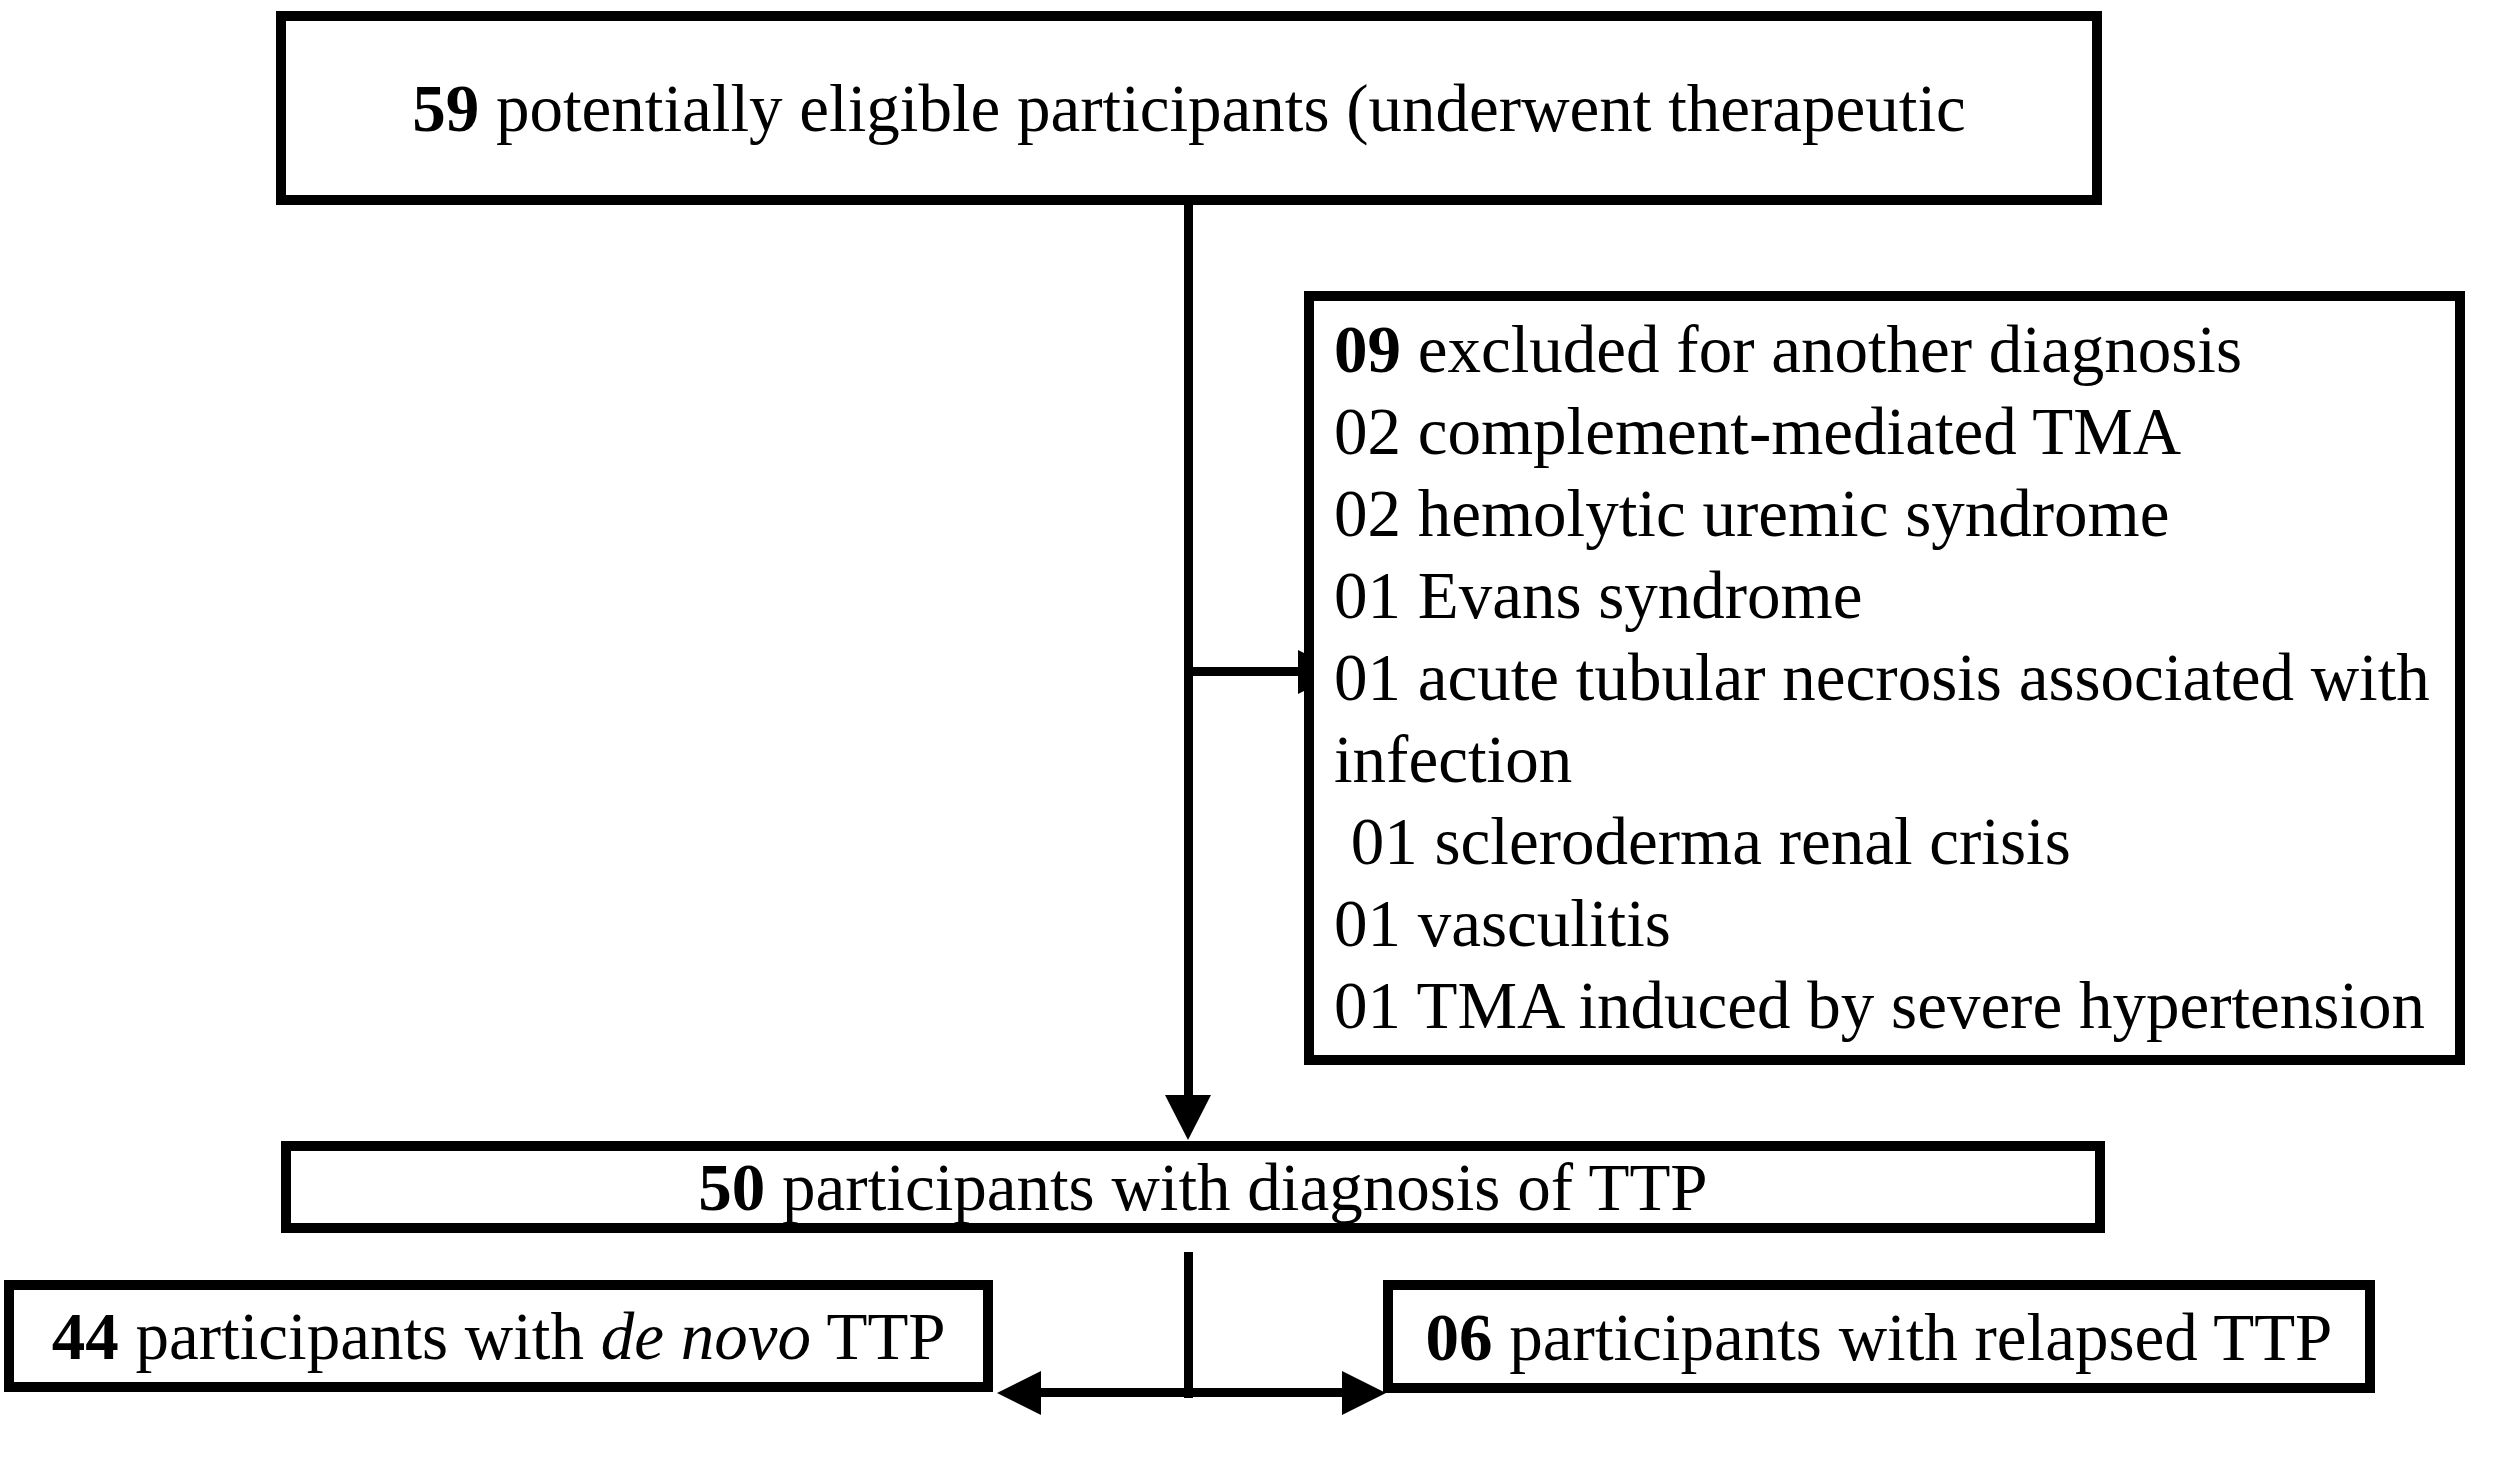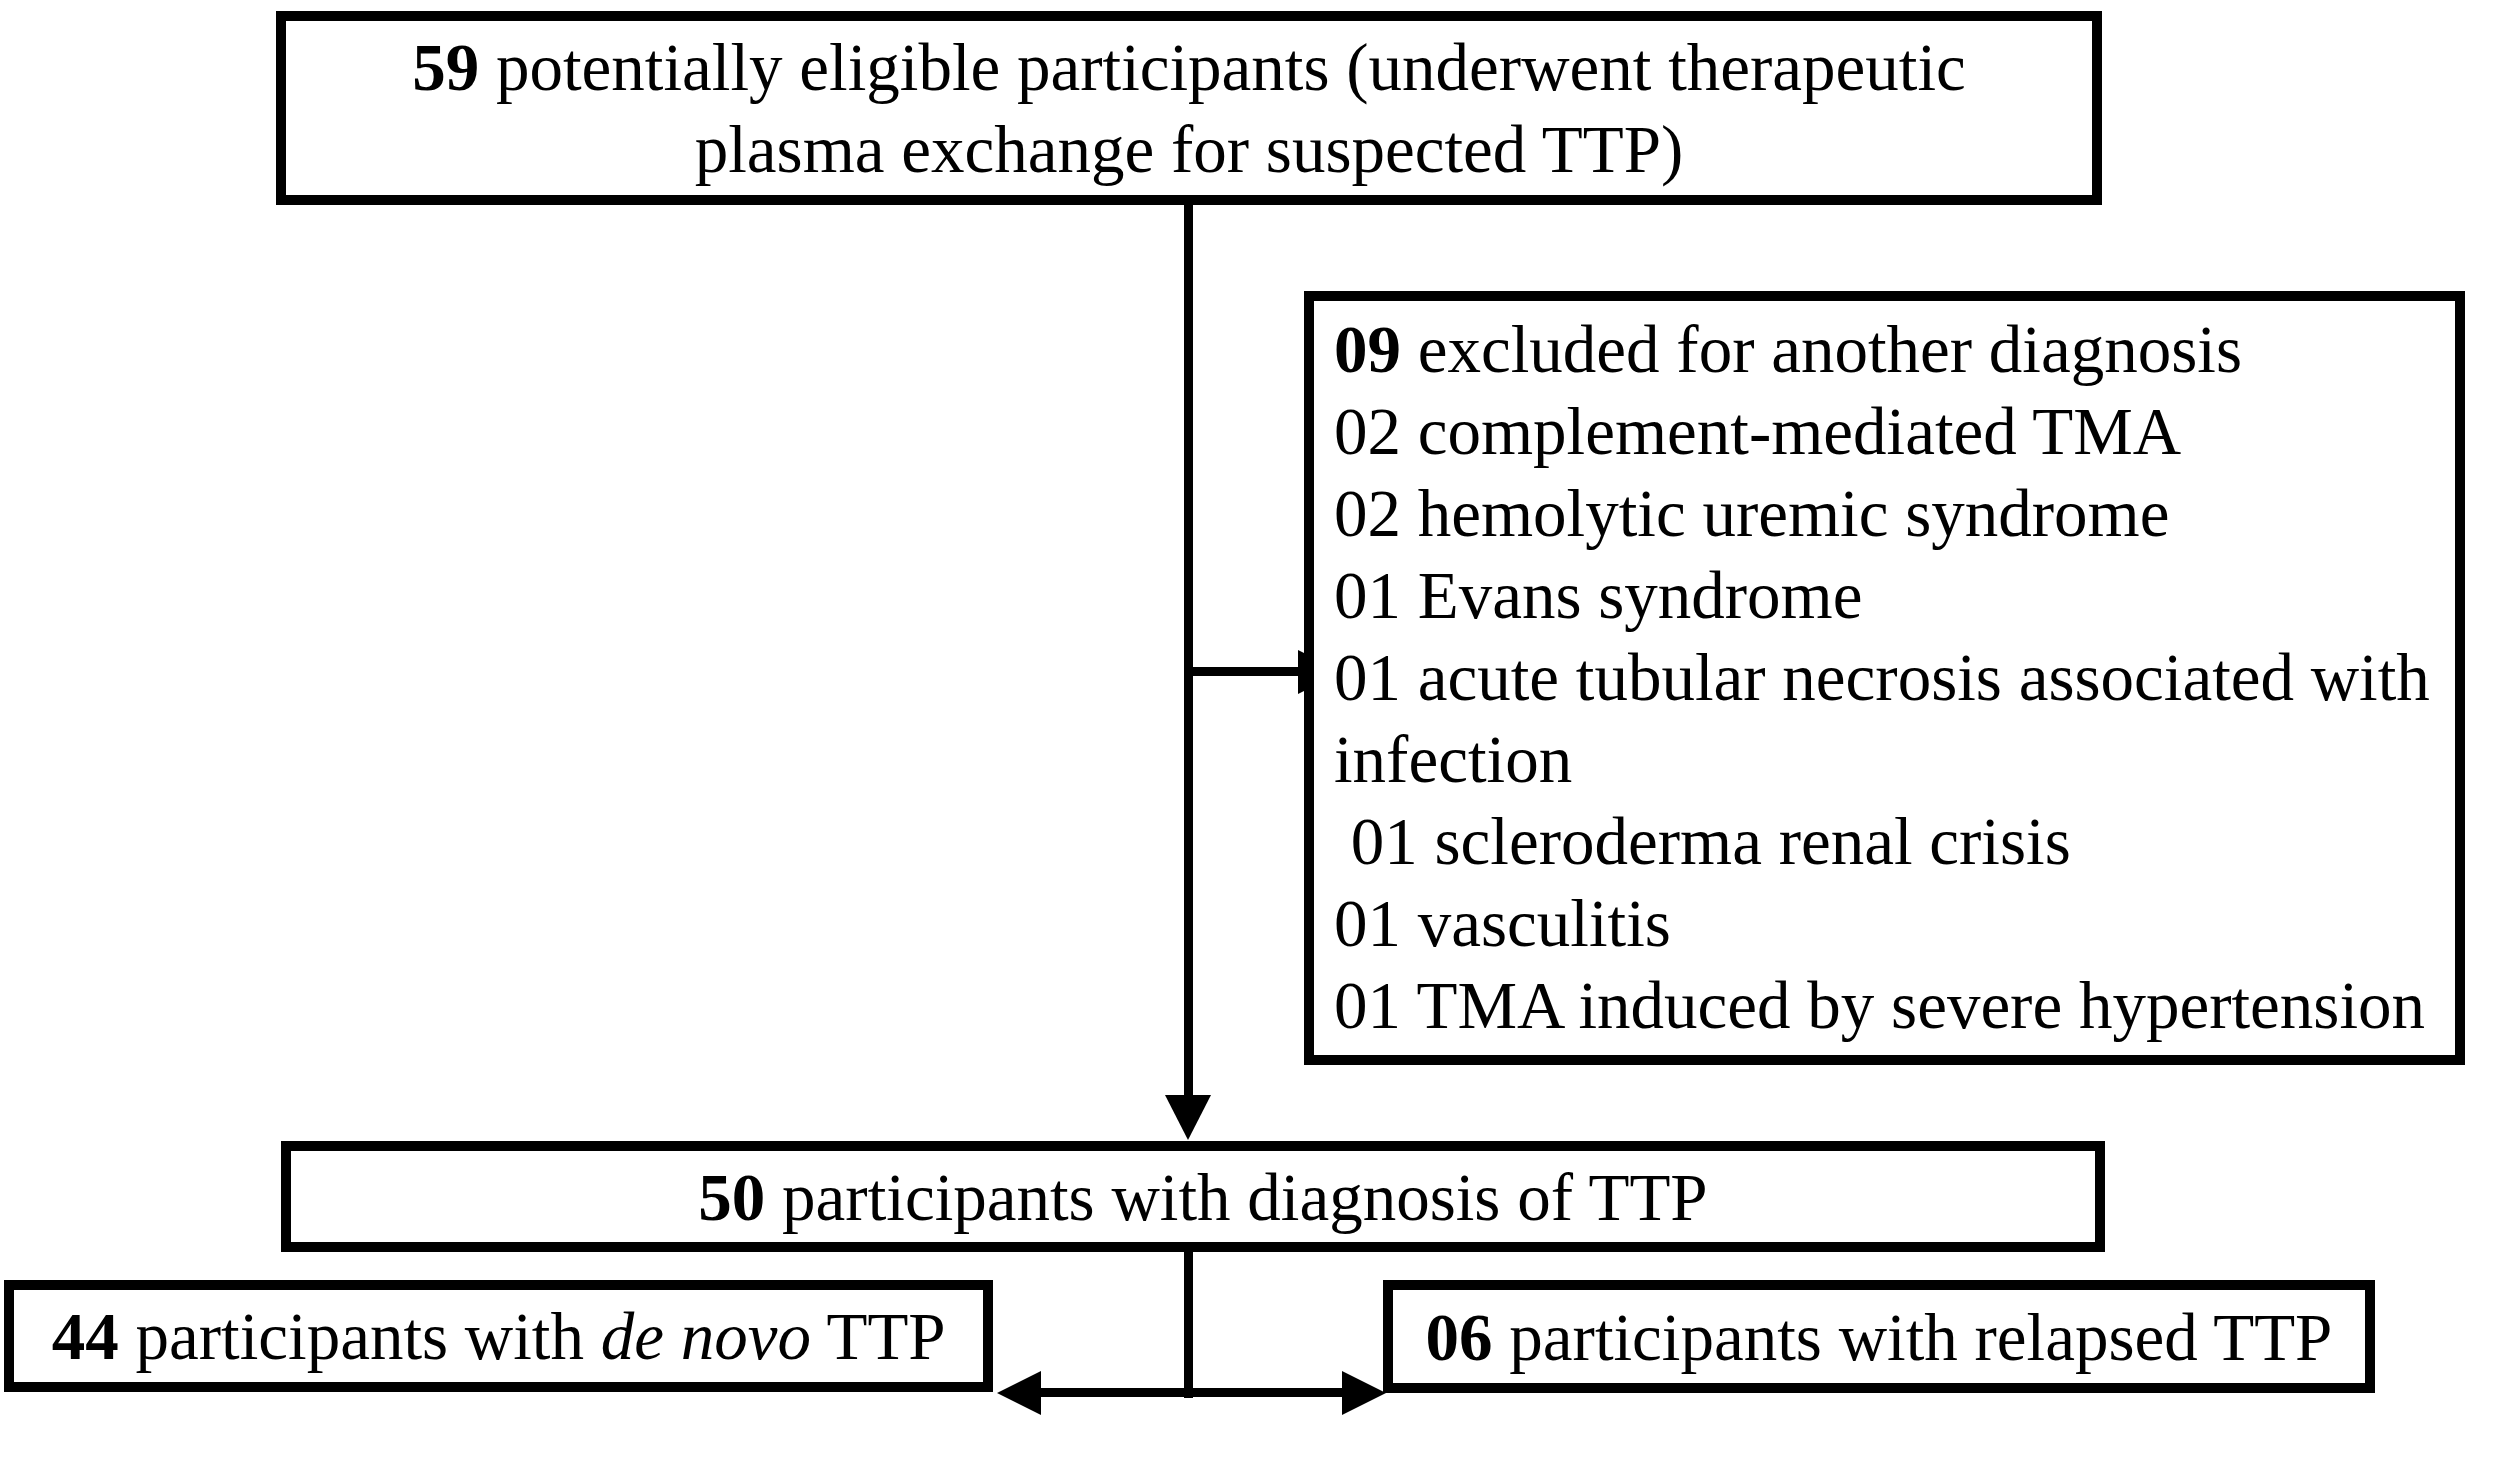--- a/index.html
+++ b/index.html
@@ -33,21 +33,21 @@
   }
   .tline {
     white-space: pre;
   }
   .b { font-weight: bold; }
   .i { font-style: italic; }
 
   #top-box        { left: 276px;  top: 11px;    width: 1826px; height: 194px; }
   #exclusion-box  { left: 1304px; top: 291px;  width: 1161px; height: 774px;
                     padding: 6.7px 15px 0 20px; }
-  #diagnosis-box  { left: 281px;  top: 1141px; width: 1824px; height: 111px; padding-left: 20px; }
+  #diagnosis-box  { left: 281px;  top: 1141px; width: 1824px; height: 92px; padding-left: 20px; }
   #denovo-box     { left: 4.2px;    top: 1280px; width: 989px; height: 112px; }
   #relapsed-box   { left: 1383px; top: 1280px; width: 992px; height: 113px; }
 
   .connector {
     position: absolute;
     background: #000000;
   }
   #v-line-top      { left: 1184px; top: 201px;  width: 9.2px;  height: 898px; }
   #h-line-exclude  { left: 1189px; top: 667px;  width: 111px; height: 9.2px; }
   #v-line-bottom   { left: 1184px; top: 1252px; width: 9.2px;  height: 146px; }
@@ -83,21 +83,20 @@
     border-left: 44px solid #000000;
   }
 </style>
 </head>
 <body>
 
 <div class="canvas">
 
   <div class="box centered" id="top-box">
     <div class="tline"><span class="b">59</span><span> potentially eligible participants (underwent therapeutic</span></div>
-    <div class="tline"><span>plasma exchange for suspected TTP)</span></div>
   </div>
 
   <div class="connector" id="v-line-top"></div>
   <div class="arrowhead" id="arrow-down-diagnosis"></div>
 
   <div class="connector" id="h-line-exclude"></div>
   <div class="arrowhead" id="arrow-right-exclusion"></div>
 
   <div class="box" id="exclusion-box">
     <div class="tline"><span class="b">09</span><span> excluded for another diagnosis</span></div>

